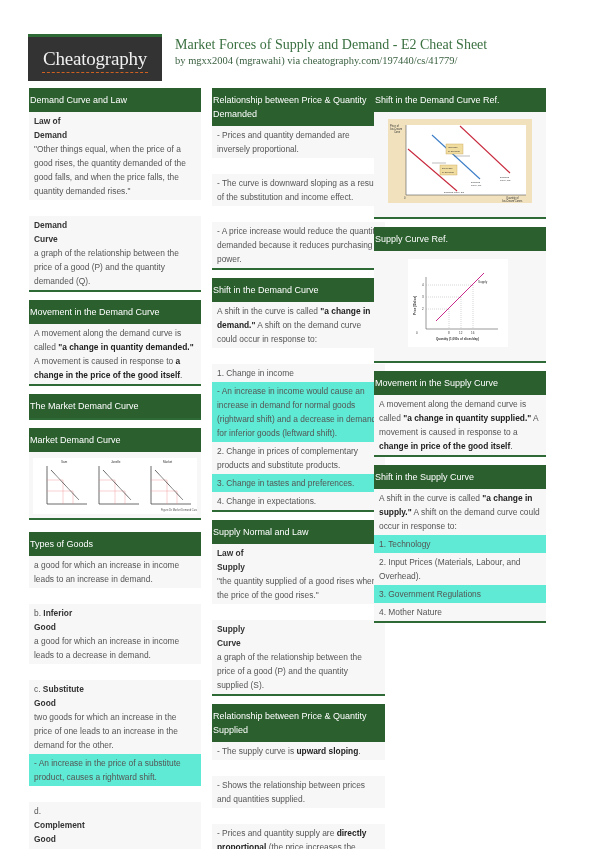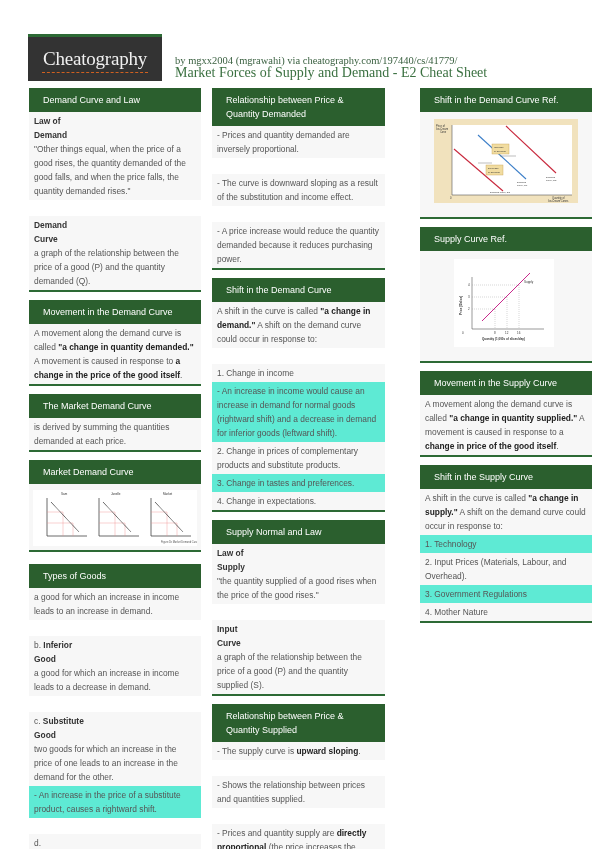--- a/index.html
+++ b/index.html
@@ -3,30 +3,30 @@
 <meta charset="utf-8">
 <style>
   * { box-sizing: border-box; margin: 0; padding: 0; }
   html, body { width: 600px; height: 849px; background: #ffffff; overflow: hidden; }
   body { font-family: "Liberation Sans", sans-serif; color: #555; position: relative; }
 
   .header { position: absolute; left: 28px; top: 28px; width: 545px; height: 47px; }
   .logo { position: absolute; left: 0; top: 6px; width: 134px; height: 47px; background: #333333; border-top: 3px solid #2d6a35; }
   .logo-text { position: absolute; left: 0; right: 0; top: 11px; text-align: center; font-family: "Liberation Serif", serif; font-size: 19px; color: #f0f0f0; letter-spacing: -0.2px; }
   .logo-underline { position: absolute; left: 14px; right: 14px; top: 35px; height: 1px; border-bottom: 1px dashed #d06020; }
-  .title { position: absolute; left: 147px; top: 9px; font-family: "Liberation Serif", serif; font-size: 14px; color: #3a7040; white-space: nowrap; margin-top: 28px; }
+  .title { position: absolute; left: 147px; top: 9px; font-family: "Liberation Serif", serif; font-size: 14px; color: #3a7040; white-space: nowrap; }
   .subtitle { position: absolute; left: 147px; top: 27px; font-family: "Liberation Serif", serif; font-size: 10.5px; color: #3a6040; white-space: nowrap; }
 
   .col { position: absolute; top: 88px; }
   .col1 { left: 29px; width: 172px; }
   .col2 { left: 212px; width: 173px; }
-  .col3 { left: 420px; width: 172px; }
+  .col3 { left: 374px; width: 172px; }
 
   .box { background: #f7f7f7; border-bottom: 2px solid #2d6a35; margin-bottom: 8px; }
-  .box-head { background: #2b5f2e; color: #fff; font-size: 9px; padding: 5px 14px; line-height: 14px; }
+  .box-head { background: #2b5f2e; color: #fff; font-size: 9px; padding: 5px 1px; line-height: 14px; }
   .row { font-size: 8.4px; line-height: 14px; padding: 2px 5px 2px 5px; color: #555; flex-direction: column; }
   .row.alt { background: #5eead4; }
   .row.gap { height: 16px; background: #ffffff; }
   .row b { color: #222; font-weight: bold; }
   .pair { display: flex; }
   .pair .k { flex: 0 0 auto; color: #333; font-weight: bold; }
   .pair .k .plain { font-weight: normal; color: #555; }
   .pair .v { flex: 1; }
 
   .img-area { padding: 8px 6px; }
@@ -62,21 +62,20 @@
 
   <div class="box">
     <div class="box-head">Movement in the Demand Curve</div>
     <div class="row">
       <span>A movement along the demand curve is called </span><b>"a change in quantity demanded."</b><span> A movement is caused in response to </span><b>a change in the price of the good itself</b><span>.</span>
     </div>
   </div>
 
   <div class="box">
     <div class="box-head">The Market Demand Curve</div>
-    <div class="row">is derived by summing the quantities demanded at each price.</div>
   </div>
 
   <div class="box" style="height:92px">
     <div class="box-head">Market Demand Curve</div>
     <div class="img-area" style="padding:6px 4px">
       <svg width="164" height="56" viewBox="0 0 164 56">
         <rect width="164" height="56" fill="#fff"></rect>
         <g transform="translate(4,0)">
           <text x="24" y="5" font-size="3" fill="#333">Sam</text>
           <line x1="10" y1="8" x2="10" y2="46" stroke="#444" stroke-width="0.8"></line>
@@ -162,21 +161,21 @@
   </div>
 
   <div class="box">
     <div class="box-head">Supply Normal and Law</div>
     <div class="row pair">
       <div class="k" style="width:34px">Law of Supply</div>
       <div class="v">"the quantity supplied of a good rises when the price of the good rises."</div>
     </div>
     <div class="row gap"></div>
     <div class="row pair">
-      <div class="k" style="width:34px">Input Curve</div>
+      <div class="k" style="width:34px">Supply Curve</div>
       <div class="v">a graph of the relationship between the price of a good (P) and the quantity supplied (S).</div>
     </div>
   </div>
 
   <div class="box">
     <div class="box-head">Relationship between Price &amp; Quantity Supplied</div>
     <div class="row">
       <span>- The supply curve is </span><b>upward sloping</b><span>.</span>
     </div>
     <div class="row gap"></div>

